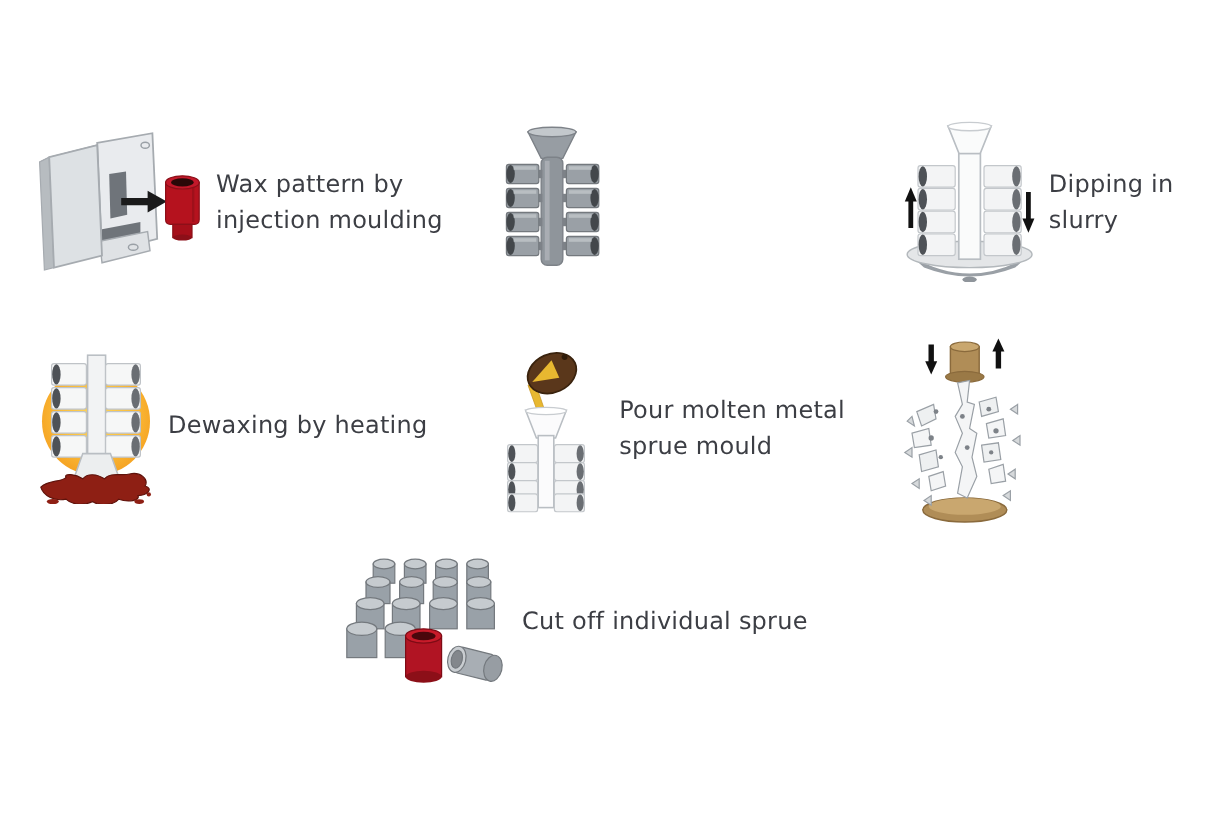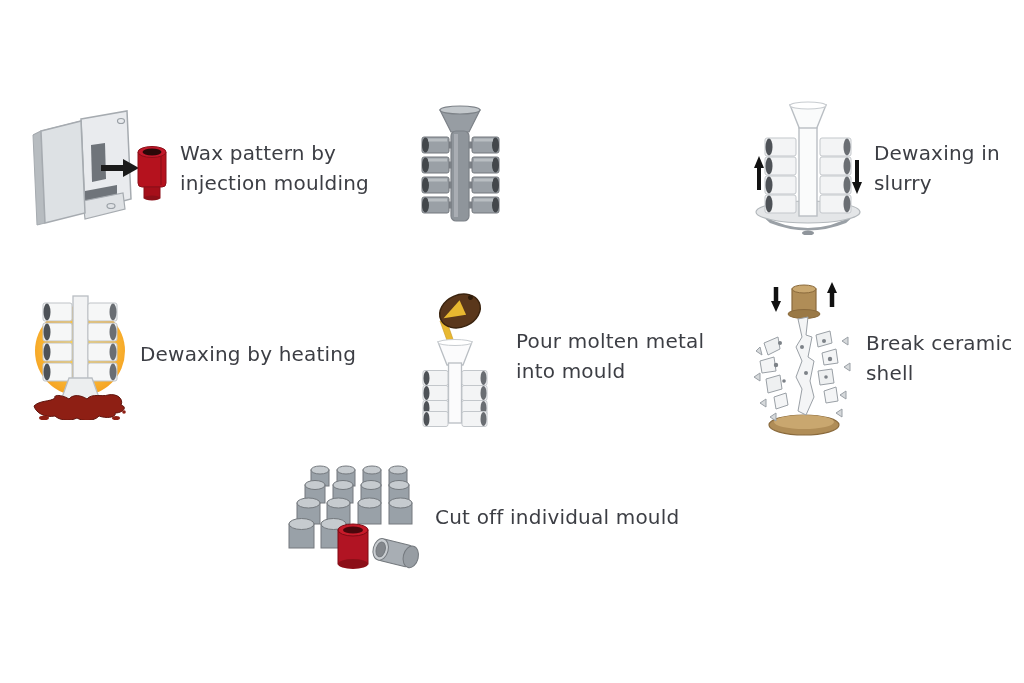--- a/index.html
+++ b/index.html
@@ -148,21 +148,21 @@
             <ellipse cx="17" cy="104" rx="3.5" ry="8.5" fill="#4e5257"></ellipse>
           <rect x="68" y="95" width="31" height="18" rx="2" fill="#f3f4f5" stroke="#c3c7cb"></rect>
             <ellipse cx="95" cy="104" rx="3.5" ry="8.5" fill="#6a6e73"></ellipse>
         </g>
         <line x1="7" y1="66" x2="7" y2="90" stroke="#111111" stroke-width="4"></line>
         <polygon points="2,68 7,56 12,68" fill="#111111"></polygon>
         <line x1="105" y1="60" x2="105" y2="84" stroke="#111111" stroke-width="4"></line>
         <polygon points="100,82 105,94 110,82" fill="#111111"></polygon>
       </svg>
     </span>
-    <span class="label">Dewaxing in
+    <span class="label">Dipping in
 slurry</span>
   </div>
 
   <div class="step s4">
     <span class="icon">
       <svg width="100" height="132" viewBox="0 0 100 132">
         <defs>
           <radialGradient id="sunGrad" cx="50%" cy="45%" r="60%">
             <stop offset="0%" stop-color="#ffd95e"></stop>
             <stop offset="55%" stop-color="#fbbe3c"></stop>
@@ -237,21 +237,21 @@
         </g>
         <g>
           <rect x="5" y="126.5" width="25" height="15" rx="2" fill="#f3f4f5" stroke="#c3c7cb"></rect>
             <ellipse cx="8.5" cy="134" rx="3" ry="7" fill="#4e5257"></ellipse>
           <rect x="44" y="126.5" width="25" height="15" rx="2" fill="#f3f4f5" stroke="#c3c7cb"></rect>
             <ellipse cx="65.5" cy="134" rx="3" ry="7" fill="#6a6e73"></ellipse>
         </g>
       </svg>
     </span>
     <span class="label">Pour molten metal
-into mould</span>
+sprue mould</span>
   </div>
 
   <div class="step s6">
     <span class="icon">
       <svg width="106" height="162" viewBox="0 0 106 162">
         <ellipse cx="54" cy="148" rx="35" ry="10" fill="#b08d57" stroke="#8a6a3c" stroke-width="1.2"></ellipse>
         <ellipse cx="54" cy="145" rx="30" ry="7" fill="#c9a76f"></ellipse>
         <rect x="42" y="12" width="24" height="24" fill="#b08d57" stroke="#8a6a3c" stroke-width="1.2"></rect>
         <ellipse cx="54" cy="12" rx="12" ry="4" fill="#c9a76f" stroke="#8a6a3c" stroke-width="1"></ellipse>
         <ellipse cx="54" cy="37" rx="16" ry="4.5" fill="#9a7946" stroke="#8a6a3c" stroke-width="1"></ellipse>
@@ -279,22 +279,20 @@
         <circle cx="30" cy="66" r="2" fill="#7d8288"></circle>
           <circle cx="26" cy="88" r="2.2" fill="#7d8288"></circle>
         <circle cx="34" cy="104" r="1.8" fill="#7d8288"></circle>
           <circle cx="74" cy="64" r="2" fill="#7d8288"></circle>
         <circle cx="80" cy="82" r="2.2" fill="#7d8288"></circle>
           <circle cx="76" cy="100" r="1.8" fill="#7d8288"></circle>
         <circle cx="52" cy="70" r="2" fill="#7d8288"></circle>
           <circle cx="56" cy="96" r="2" fill="#7d8288"></circle>
       </svg>
     </span>
-    <span class="label">Break ceramic
-shell</span>
   </div>
 
   <div class="step s7">
     <span class="icon">
       <svg width="142" height="118" viewBox="0 0 142 118">
 
         <g stroke="#74797e" stroke-width="1">
           <rect x="28" y="12" width="18" height="16" fill="#99a1a8"></rect>
             <ellipse cx="37" cy="12" rx="9" ry="4" fill="#c6cbcf"></ellipse>
           <rect x="54" y="12" width="18" height="16" fill="#99a1a8"></rect>
@@ -338,16 +336,16 @@
           <ellipse cx="97" cy="95" rx="7.5" ry="11" fill="#c9cdd1"></ellipse>
           <ellipse cx="97" cy="95" rx="4.5" ry="7.5" fill="#83878c"></ellipse>
         </g>
 
         <rect x="55" y="72" width="30" height="34" fill="#b11423" stroke="#7e0b15" stroke-width="1"></rect>
         <ellipse cx="70" cy="106" rx="15" ry="5" fill="#8c0f18"></ellipse>
         <ellipse cx="70" cy="72" rx="15" ry="6" fill="#c81b2a" stroke="#7e0b15" stroke-width="1"></ellipse>
         <ellipse cx="70" cy="72" rx="10" ry="3.6" fill="#4a070c"></ellipse>
       </svg>
     </span>
-    <span class="label">Cut off individual mould</span>
+    <span class="label">Cut off individual sprue</span>
   </div>
 
 </div>
 
 </body></html>

